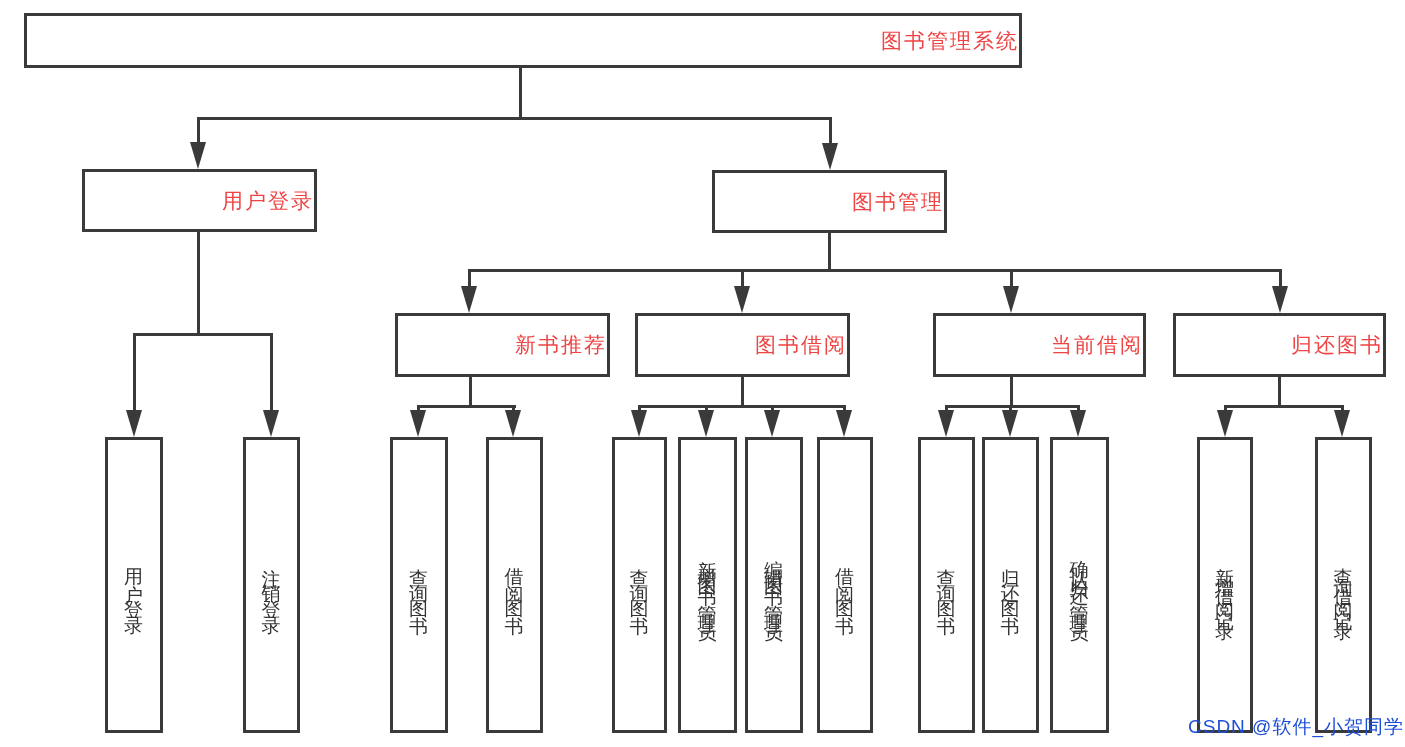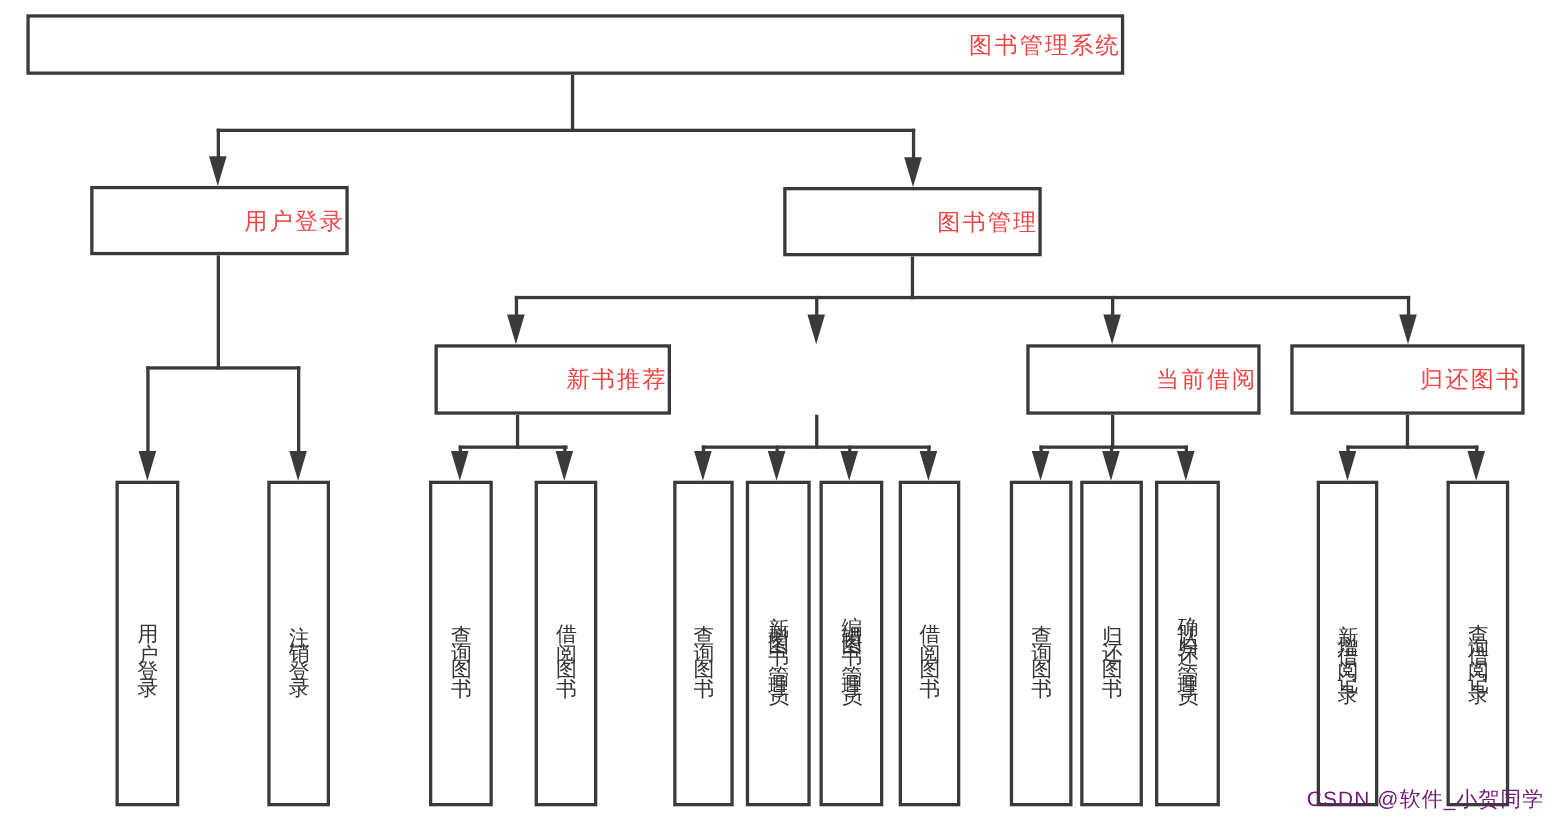--- a/index.html
+++ b/index.html
@@ -51,21 +51,21 @@
     position:absolute;width:0;height:0;
     border-left:8px solid transparent;
     border-right:8px solid transparent;
     border-top:27px solid #3a3a3a;
     z-index:1;
   }
   .watermark{
     position:absolute;
     left:1188px;top:714px;
     font-size:19px;
-    color:#701a75;
+    color:#1d4ed8;
     letter-spacing:1px;
     z-index:3;
     white-space:nowrap;
   }
 </style>
 </head>
 <body>
 
 <div class="canvas">
 
@@ -101,20 +101,23 @@
   <div class="vline" style="left:741px;top:269px;height:22px;"></div>
   <div class="arr" style="left:734px;top:286px;"></div>
   <div class="vline" style="left:1010px;top:269px;height:22px;"></div>
   <div class="arr" style="left:1003px;top:286px;"></div>
   <div class="vline" style="left:1279px;top:269px;height:22px;"></div>
   <div class="arr" style="left:1272px;top:286px;"></div>
 
   <div class="box" style="left:377px;top:313px;width:209px;height:58px;margin-left:18px;">
     <span>新书推荐</span>
   </div>
+  <div class="box" style="left:635px;top:313px;width:209px;height:58px;">
+    <span>图书借阅</span>
+  </div>
   <div class="box" style="left:933px;top:313px;width:207px;height:58px;">
     <span>当前借阅</span>
   </div>
   <div class="box" style="left:1173px;top:313px;width:207px;height:58px;">
     <span>归还图书</span>
   </div>
 
   <div class="vline" style="left:469px;top:377px;height:31px;"></div>
   <div class="hline" style="left:417px;top:405px;width:99px;"></div>
   <div class="vline" style="left:417px;top:405px;height:12px;"></div>

